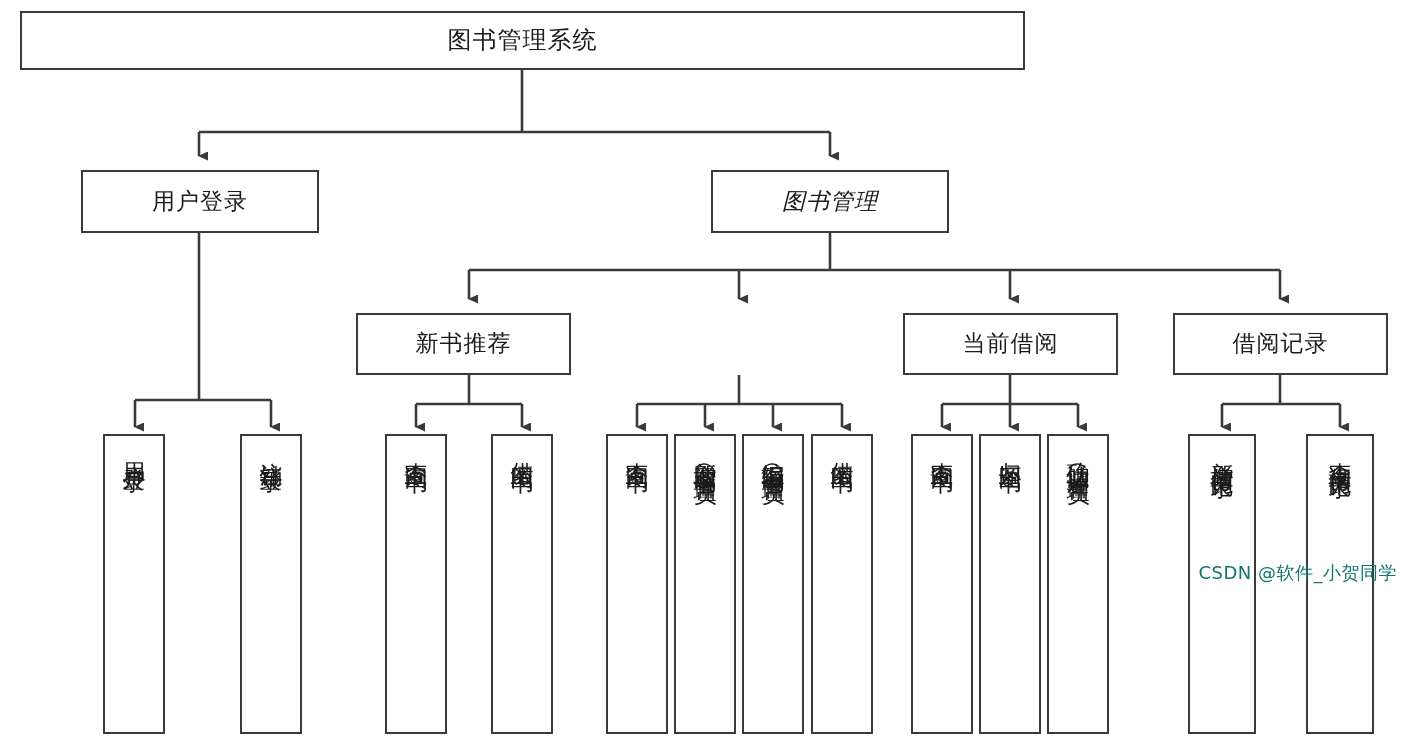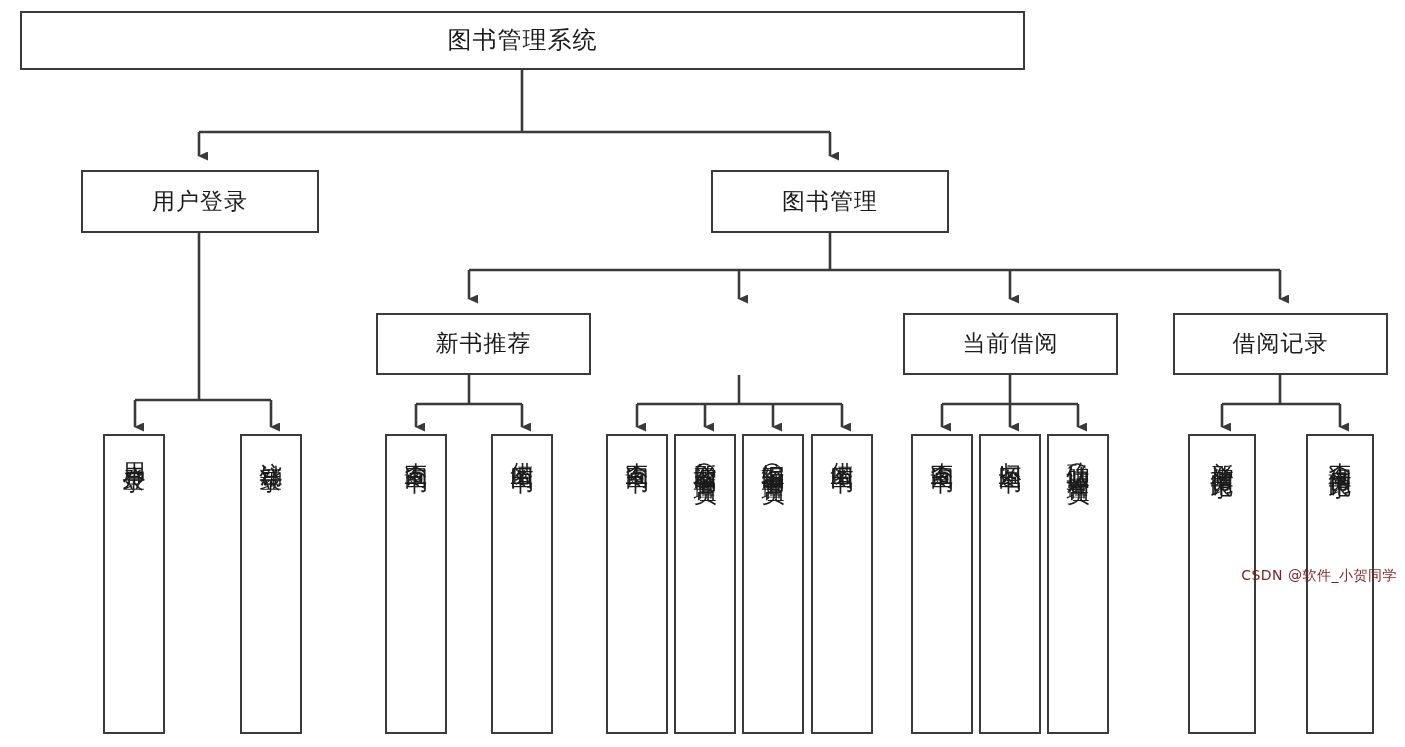--- a/index.html
+++ b/index.html
@@ -56,22 +56,22 @@
     font-size: 23px;
     line-height: 1.25;
     letter-spacing: 3px;
     white-space: nowrap;
     color: #1b1b1b;
   }
   .watermark {
     position: absolute;
     right: 8px;
     bottom: 4px;
-    font-size: 14px;
-    color: #7f1d1d;
+    font-size: 18px;
+    color: #0f766e;
     letter-spacing: 0.5px;
     white-space: nowrap;
   }
 </style>
 </head>
 <body>
 
 <div id="diagram-root">
 
   <svg class="edges" viewBox="0 0 1405 747">
@@ -124,25 +124,25 @@
     </g>
   </svg>
 
   <div class="node horiz root" style="left:20px; top:11px; width:1005px; height:59px;">
     <span>图书管理系统</span>
   </div>
 
   <div class="node horiz" style="left:81px; top:170px; width:238px; height:63px;">
     <span>用户登录</span>
   </div>
-  <div class="node horiz" style="left:711px; top:170px; width:238px; height:63px;">
+  <div class="node horiz" style="left:711px; top:170px; width:238px; height:63px;font-style:italic;">
     <span>图书管理</span>
   </div>
 
-  <div class="node horiz" style="left:376px; top:313px; width:215px; height:62px;">
+  <div class="node horiz" style="left:356px; top:313px; width:215px; height:62px;">
     <span>新书推荐</span>
   </div>
   <div class="node horiz" style="left:1173px; top:313px; width:215px; height:62px;">
     <span>借阅记录</span>
   </div>
   <div class="node horiz" style="left:903px; top:313px; width:215px; height:62px;">
     <span>当前借阅</span>
   </div>
 
   <div class="node leaf" style="left:103px; top:434px; width:62px; height:300px;">

